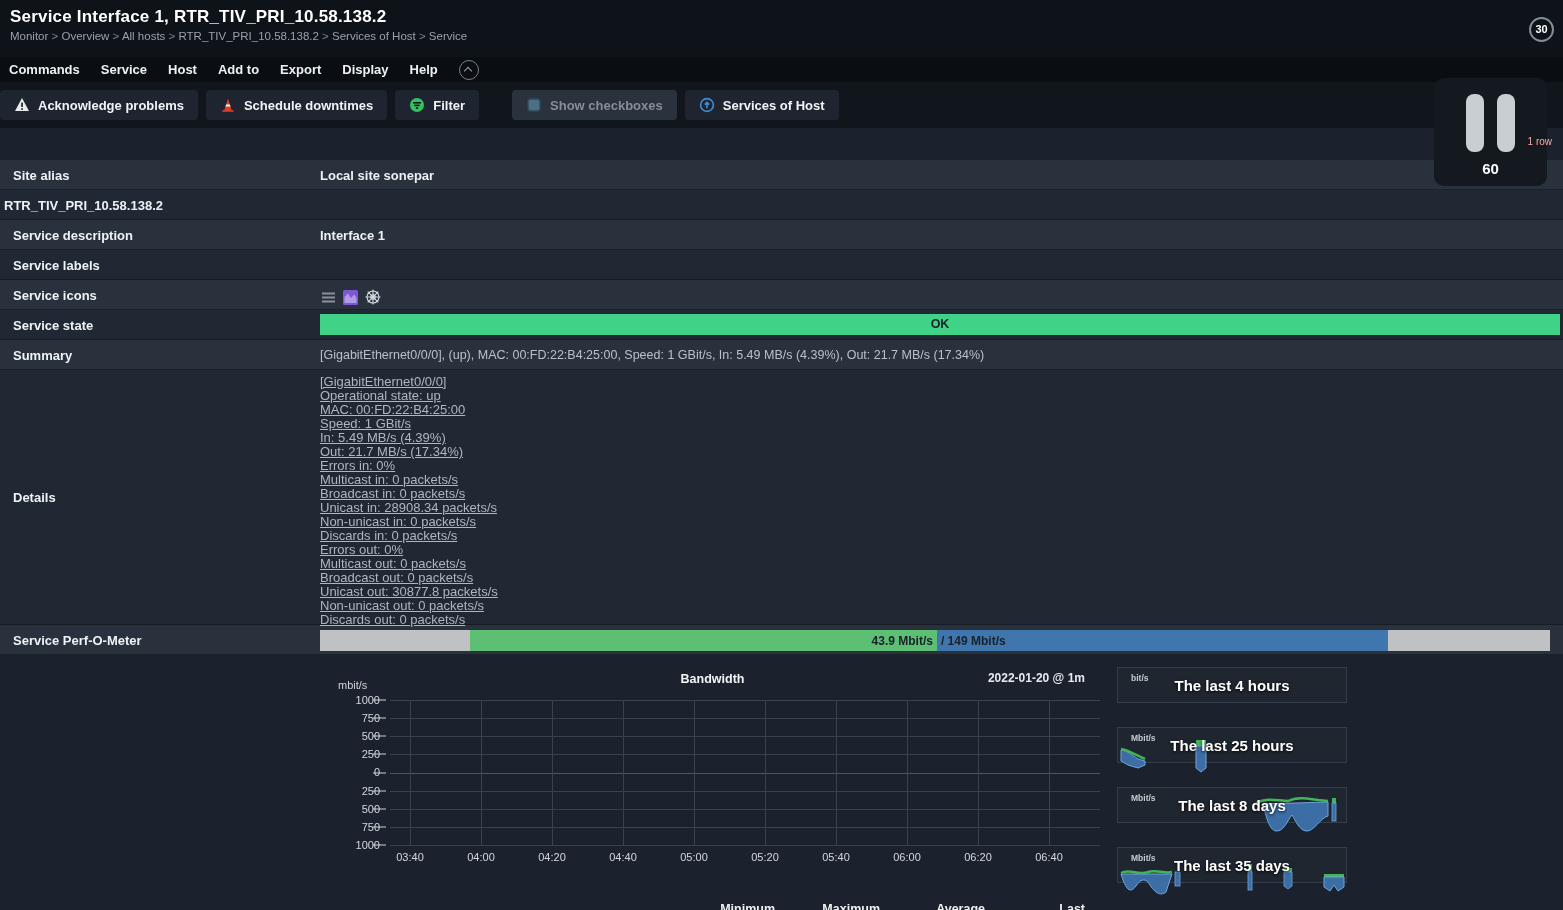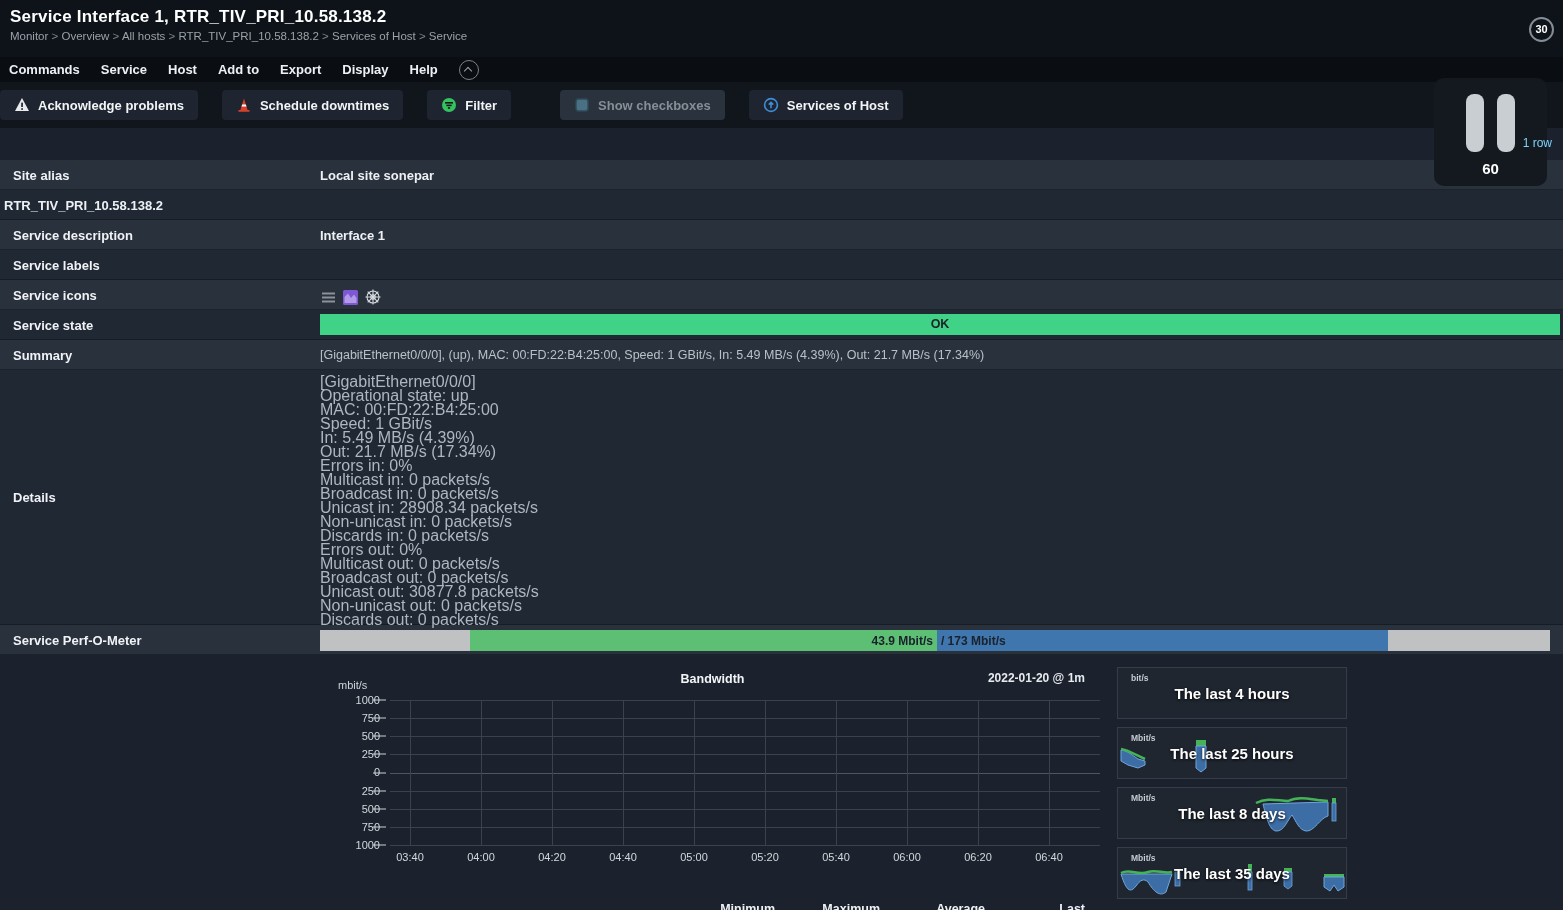--- a/index.html
+++ b/index.html
@@ -19,47 +19,47 @@
   
   .menubar { position:absolute; left:0; top:57px; width:100%; height:25px; background:#0a0e13;
              display:flex; align-items:center; gap:21px; padding-left:9px; }
   .menu-item { font-size:13px; font-weight:bold; color:#eef1f3; cursor:pointer; }
   .collapse-circle { width:20px; height:20px; border:1.5px solid #79818a; border-radius:50%; position:relative; cursor:pointer; }
   .collapse-circle i { position:absolute; left:5.5px; top:7.5px; width:6px; height:6px;
                        border-left:1.5px solid #9aa2aa; border-top:1.5px solid #9aa2aa; transform:rotate(45deg); }
 
   
   .toolbar-strip { position:absolute; left:0; top:82px; width:100%; height:46px; background:#11161d; }
-  .toolbar { position:absolute; left:0; top:90px; display:flex; gap:24px;align-items:flex-end; }
+  .toolbar { position:absolute; left:0; top:90px; display:flex; gap:8px;align-items:flex-end; }
   .tb-btn { height:30px; display:flex; align-items:center; gap:8px; padding:0 14px; background:#1e2530;
             border-radius:4px; font-size:13px; font-weight:bold; color:#f2f4f6; cursor:pointer; white-space:nowrap; }
   .tb-btn.disabled { background:#2a323e; color:#878e96;margin-left:25px; }
   .tb-btn svg { display:block; }
 
   
-  .row-count { position:absolute; top:136px; right:11px; font-size:12px; color:#7dd3fc; z-index:7; }
+  .row-count { position:absolute; top:136px; right:11px; font-size:10px; color:#fca5a5; z-index:7; }
   .refresh-popup { position:absolute; left:1434px; top:78px; width:113px; height:108px; background:#141920;
                    border-radius:10px; z-index:5; }
   .pause-bars { position:absolute; left:0; top:16px; width:100%; display:flex; justify-content:center; gap:13px; }
   .pause-bar { width:18px; height:58px; background:#c9ced3; border-radius:8px; }
   .popup-value { position:absolute; bottom:9px; width:100%; text-align:center; font-size:15px; font-weight:bold; color:#fff; }
 
   
   .infotable { position:absolute; left:0; top:160px; width:1563px; }
   .irow { display:flex; border-bottom:1px solid rgba(0,0,0,.3); }
   .irow.light { background:#29313d; }
   .irow.dark  { background:#202834; }
   .ilabel { width:316px; flex:0 0 316px; padding:8px 13px 0 13px; font-size:13px; font-weight:bold; color:#f0f2f5; }
   .ivalue { flex:1; padding:8px 13px 0 4px; font-size:13px; }
   .h30 { height:30px; }
   .val-bold { font-weight:bold; color:#eef1f4; }
   .val-dim  { font-size:12.5px; color:#b9c0c8; }
   .details-row { height:255px; }
   .details-row .ilabel { display:flex; align-items:center; padding-top:0; }
-  .details-text { white-space:pre-line; font-size:16px; line-height:14px; color:#aeb6bf; padding-top:5px; }
+  .details-text { white-space:pre-line; font-size:13px; line-height:14px; color:#aeb6bf; padding-top:5px;text-decoration:underline; }
   .state-cell { padding:4px 3px 0 4px; }
   .state-bar { height:21px; background:#40d287; text-align:center; font-size:12.5px; font-weight:bold;
                color:#1b2229; line-height:21px; }
   .perf-cell { padding:5px 13px 0 4px; }
   .perfometer { display:flex; height:21px; width:100%; }
   .perf-seg { height:100%; }
   .perf-gray1 { width:12.16%; background:#bfc1c3; }
   .perf-green { width:38.0%;  background:#5cbf74; display:flex; align-items:center; justify-content:flex-end; padding-right:4px; }
   .perf-blue  { width:36.7%;  background:#3e76ad; display:flex; align-items:center; padding-left:4px; }
   .perf-gray2 { width:13.14%; background:#bfc1c3; }
@@ -77,21 +77,21 @@
   .gh { position:absolute; left:70px; width:710px; height:1px; background:#39424e; }
   .gh.zero { background:#4c5762; }
   .gv { position:absolute; top:35px; width:1px; height:145px; background:#39424e; }
   .ytick-dash { position:absolute; left:53px; width:13px; height:2px; background:#717982; }
   .yt { position:absolute; left:8px; width:52px; text-align:right; font-size:11px; color:#d3d8dc; }
   .xt { position:absolute; top:186px; width:44px; text-align:center; font-size:11px; color:#d3d8dc; }
   .legend-row { position:absolute; top:237px; left:0; width:785px; height:20px; }
   .legend-h { position:absolute; width:100px; text-align:right; font-size:12.5px; font-weight:bold; color:#eef1f4; }
 
   
-  .card { position:absolute; left:1117px; width:230px; height:52px; background:#1f2630;
+  .card { position:absolute; left:1117px; width:230px; height:36px; background:#1f2630;
           border:1px solid #343d49; cursor:pointer; }
   .card-title { position:absolute; left:0; width:100%; top:50%; transform:translateY(-50%); text-align:center;
                 font-size:15px; font-weight:bold; color:#ffffff; z-index:2; text-shadow:0 1px 3px rgba(0,0,0,.9); }
   .card-unit { position:absolute; left:13px; top:5px; font-size:8.5px; font-weight:bold; color:#c6ccd2; z-index:2; }
   .card svg { position:absolute; left:0; top:0; z-index:1; }
 </style>
 </head>
 <body>
 
 <div class="page">
@@ -247,21 +247,21 @@
 
     <div class="irow light h30">
       <div class="ilabel">Service Perf-O-Meter</div>
       <div class="ivalue perf-cell">
         <div class="perfometer">
           <div class="perf-seg perf-gray1"></div>
           <div class="perf-seg perf-green">
             <span class="perf-label">43.9 Mbit/s</span>
           </div>
           <div class="perf-seg perf-blue">
-            <span class="perf-label">/ 173 Mbit/s</span>
+            <span class="perf-label">/ 149 Mbit/s</span>
           </div>
           <div class="perf-seg perf-gray2"></div>
         </div>
       </div>
     </div>
   </div>
 
   <div class="graph">
     <div class="graph-unit">mbit/s</div>
     <div class="graph-title">Bandwidth</div>

